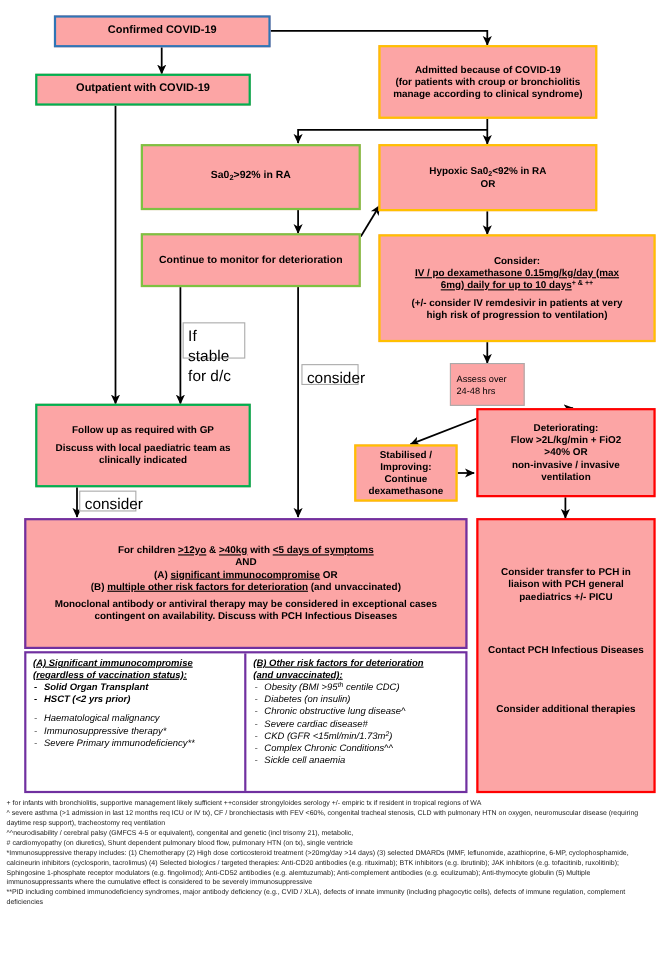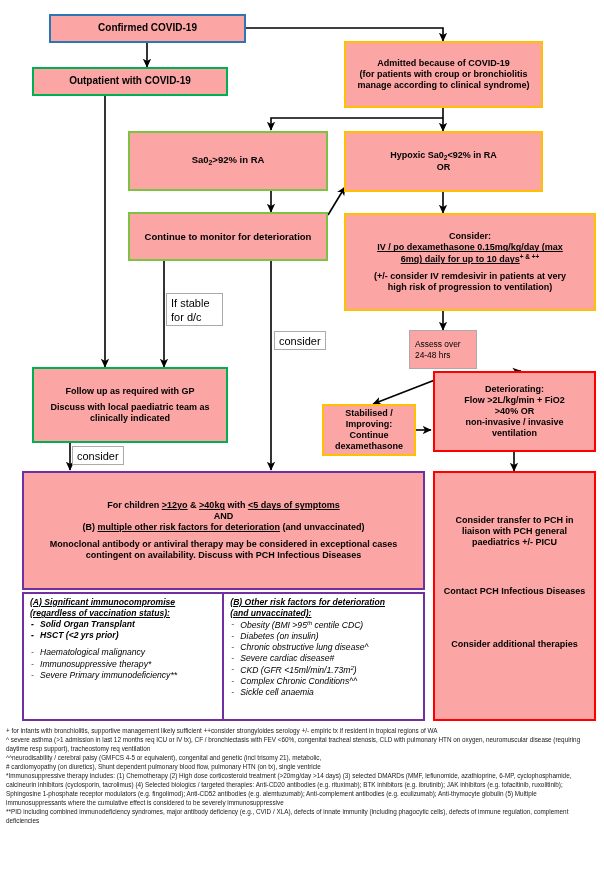--- a/index.html
+++ b/index.html
@@ -14,21 +14,21 @@
   .box .ln{display:block;width:100%;}
 
   .b-blue  {border:2px solid #2e75b6;}
   .b-green {border:2px solid #00b050;}
   .b-lgreen{border:2px solid #7dc242;}
   .b-orange{border:2px solid #ffc000;}
   .b-red   {border:2px solid #ff0000;}
   .b-purple{border:2px solid #7030a0;}
 
   .tag{position:absolute;box-sizing:border-box;border:1px solid #aaaaaa;background:#fff;
-       font-size:11px;font-weight:normal;line-height:1.3;padding:2px 4px;text-align:left;
+       font-size:14px;font-weight:normal;line-height:1.3;padding:2px 4px;text-align:left;
        color:#000;}
 
   .u{text-decoration:underline;}
   .sub{font-size:.72em;vertical-align:-0.25em;}
   .sup{font-size:.72em;vertical-align:0.42em;}
   .spacer{height:.62em;}
 
   
   .crit{position:absolute;box-sizing:border-box;border:2px solid #7030a0;background:#fff;
         display:flex;}
@@ -150,20 +150,21 @@
     <span class="ln">Deteriorating:</span>
     <span class="ln">Flow &gt;2L/kg/min + FiO2</span>
     <span class="ln">&gt;40% OR</span>
     <span class="ln">non-invasive / invasive</span>
     <span class="ln">ventilation</span>
   </div>
 
   <div class="box b-purple" style="left:22px;top:471px;width:403px;height:119px;font-size:9px;">
     <span class="ln"><span>For children </span><span class="u">&gt;12yo</span><span> &amp; </span><span class="u">&gt;40kg</span><span> with </span><span class="u">&lt;5 days of symptoms</span></span>
     <span class="ln">AND</span>
+    <span class="ln"><span>(A) </span><span class="u">significant immunocompromise</span><span> OR</span></span>
     <span class="ln"><span>(B) </span><span class="u">multiple other risk factors for deterioration</span><span> (and unvaccinated)</span></span>
     <span class="ln spacer"></span>
     <span class="ln">Monoclonal antibody or antiviral therapy may be considered in exceptional cases</span>
     <span class="ln">contingent on availability. Discuss with PCH Infectious Diseases</span>
   </div>
 
   <div class="box b-red" style="left:433px;top:471px;width:163px;height:250px;font-size:9px;justify-content:flex-start;padding-top:42px;">
     <span class="ln">Consider transfer to PCH in</span>
     <span class="ln">liaison with PCH general</span>
     <span class="ln">paediatrics +/- PICU</span>

